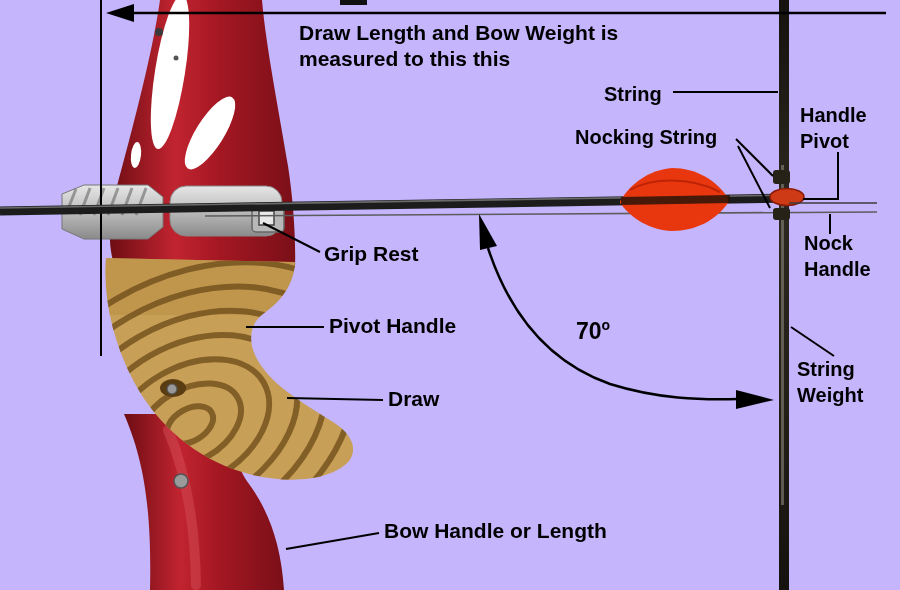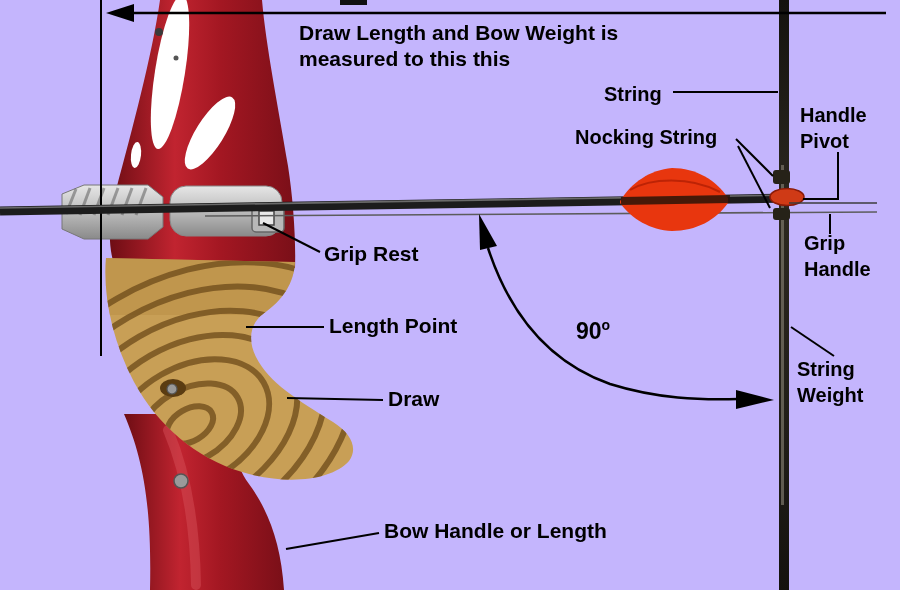--- a/index.html
+++ b/index.html
@@ -135,29 +135,29 @@
   <div class="lbl small" style="left:604px;top:81px">String</div>
 
   <div class="lbl small" style="left:575px;top:124px">Nocking String</div>
 
   <div class="lbl small" style="left:800px;top:102px">
     <div>Handle</div>
     <div>Pivot</div>
   </div>
 
   <div class="lbl small" style="left:804px;top:230px">
-    <div>Grip</div>
+    <div>Nock</div>
     <div>Handle</div>
   </div>
 
   <div class="lbl" style="left:324px;top:241px">Grip Rest</div>
 
-  <div class="lbl" style="left:329px;top:313px">Length Point</div>
+  <div class="lbl" style="left:329px;top:313px">Pivot Handle</div>
 
-  <div class="lbl angle" style="left:576px;top:312px"><span>90</span><sup>o</sup></div>
+  <div class="lbl angle" style="left:576px;top:312px"><span>70</span><sup>o</sup></div>
 
   <div class="lbl" style="left:388px;top:386px">Draw</div>
 
   <div class="lbl small" style="left:797px;top:356px">
     <div>String</div>
     <div>Weight</div>
   </div>
 
   <div class="lbl" style="left:384px;top:518px">Bow Handle or Length</div>
 

